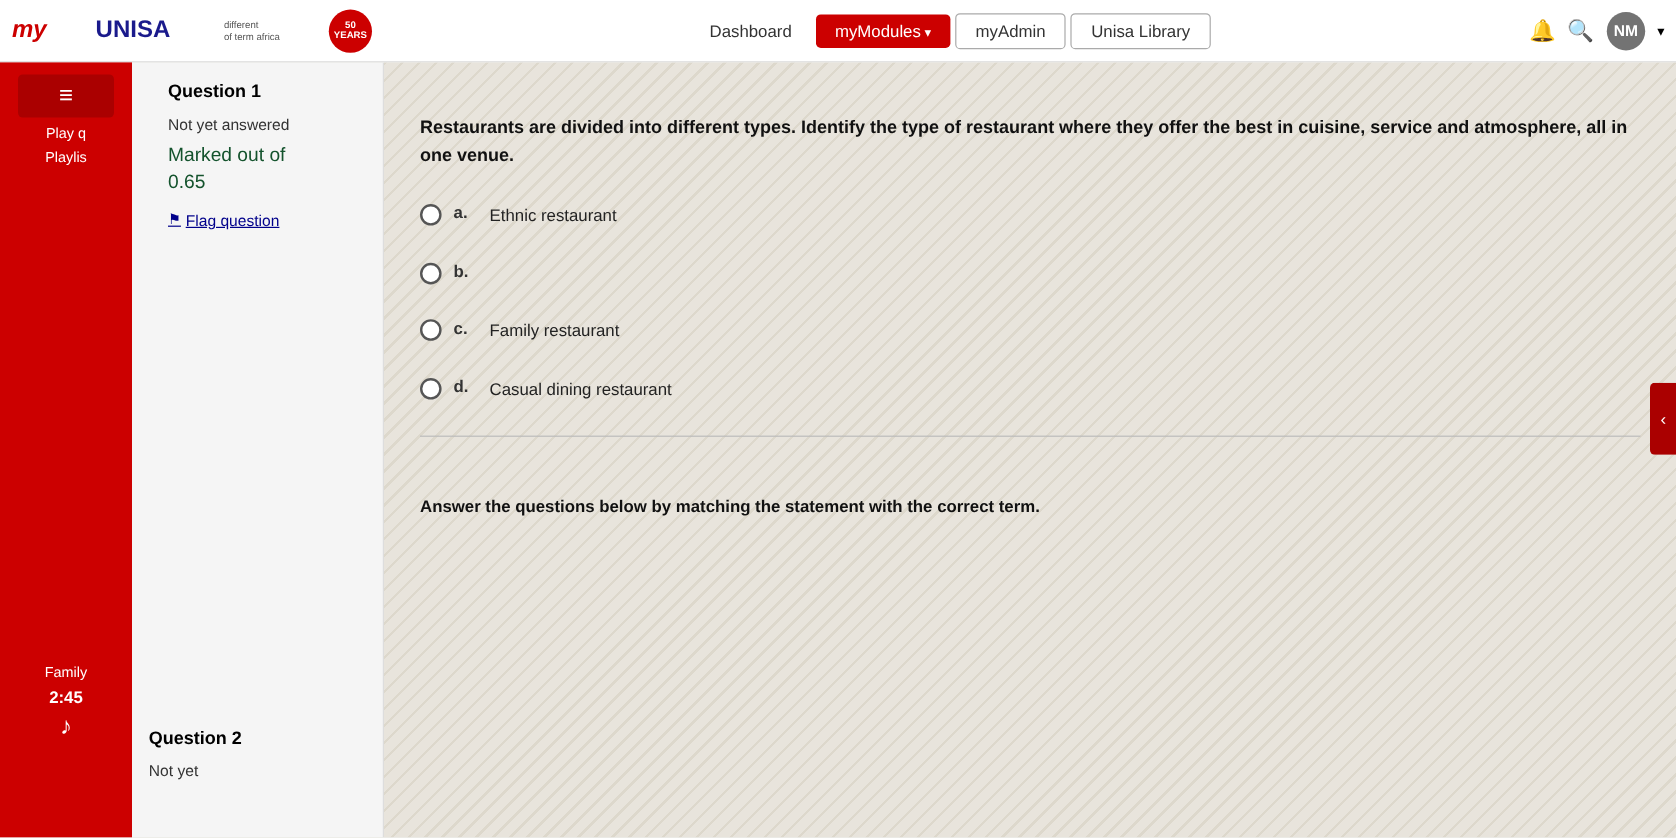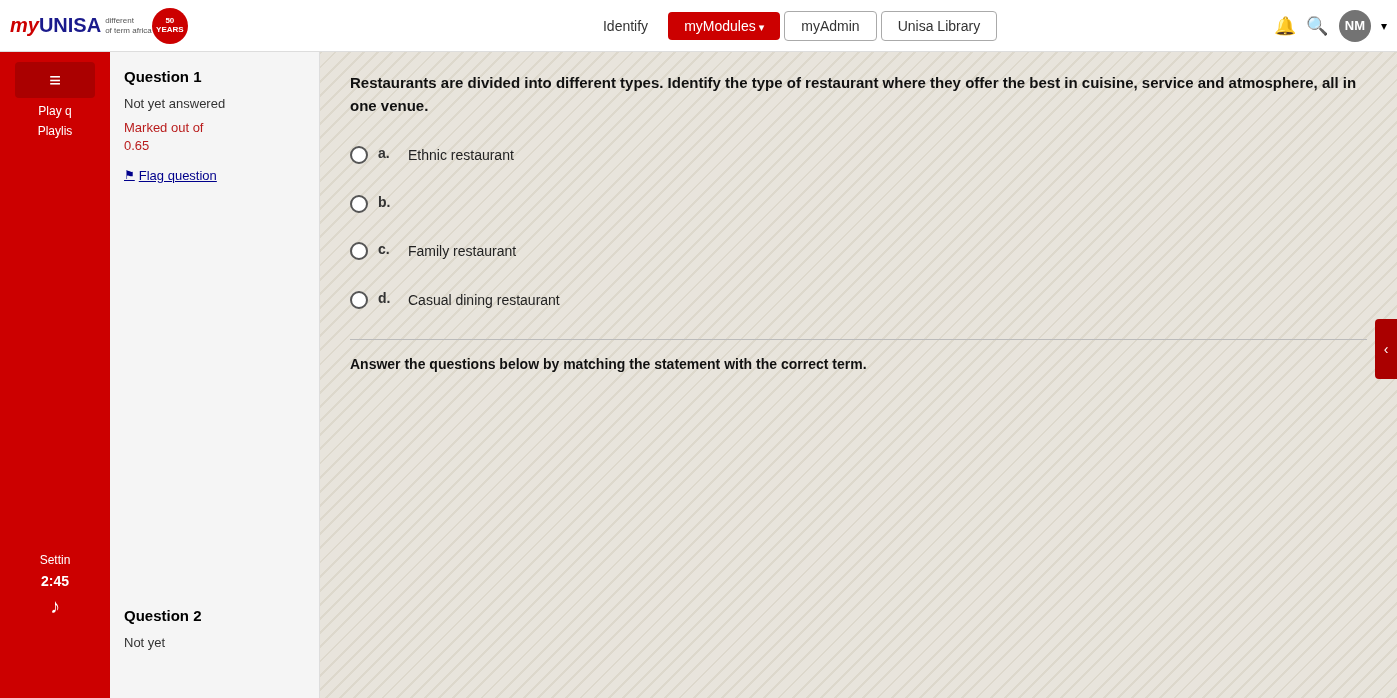--- a/index.html
+++ b/index.html
@@ -11,22 +11,23 @@
       align-items: center;
       background: #fff;
       height: 52px;
       padding: 0 10px;
       border-bottom: 1px solid #ddd;
       gap: 6px;
     }
     .topbar-logo-area {
       display: flex;
       align-items: center;
-      gap: 0;
+      gap: 12px;
       min-width: 300px;
+      justify-content: space-between;
     }
     .logo-university-text {
       font-size: 8px;
       color: #555;
       line-height: 1.2;
     }
     .logo-50years {
       background: #c00;
       color: #fff;
       border-radius: 50%;
@@ -158,39 +159,39 @@
       overflow-y: auto;
       position: relative;
     }
 
     
     .question-panel {
       width: 210px;
       min-width: 210px;
       background: #f5f5f5;
       border-right: 1px solid #ddd;
-      padding: 16px 14px;
+      padding: 16px 30px;
     }
     .question-title {
       font-size: 15px;
       font-weight: bold;
       margin-bottom: 10px;
     }
     .question-title span {
       font-weight: 900;
     }
     .question-meta {
       font-size: 13px;
       color: #333;
       margin-bottom: 6px;
       line-height: 1.4;
     }
     .question-mark {
-      font-size: 13px;
-      color: #b91c1c;
+      font-size: 16px;
+      color: #14532d;
       margin-bottom: 12px;
       line-height: 1.4;
     }
     .flag-link {
       font-size: 13px;
       color: #00008B;
       text-decoration: underline;
       cursor: pointer;
       display: flex;
       align-items: center;
@@ -198,20 +199,21 @@
     }
     .flag-icon {
       font-size: 12px;
     }
     .question-text {
       font-size: 15px;
       font-weight: bold;
       color: #111;
       margin-bottom: 28px;
       line-height: 1.5;
+      margin-top: 24px;
     }
     .answer-option {
       display: flex;
       align-items: flex-start;
       margin-bottom: 28px;
       gap: 10px;
       cursor: pointer;
     }
     .radio-circle {
       width: 18px;
@@ -279,21 +281,21 @@
     <div style="margin-left:4px;">
       <div class="logo-university-text">different</div>
       <div class="logo-university-text">of term africa</div>
     </div>
     <div class="logo-50years">
       <span style="font-size:8px;">50 YEARS</span>
     </div>
   </div>
 
   <div class="nav-links">
-    <button class="nav-btn">Identify</button>
+    <button class="nav-btn">Dashboard</button>
     <button class="nav-btn active dropdown">myModules</button>
     <button class="nav-btn outline">myAdmin</button>
     <button class="nav-btn outline">Unisa Library</button>
   </div>
 
   <div class="nav-right">
     <span class="nav-icon">🔔</span>
     <span class="nav-icon">🔍</span>
     <button class="avatar-btn">NM</button>
     <span style="font-size:12px;cursor:pointer;">▾</span>
@@ -303,21 +305,21 @@
 <div class="main-layout">
 
   <div class="sidebar">
     <button class="sidebar-menu-btn">
       <span>≡</span>
     </button>
     <div class="sidebar-label">Play q</div>
     <div class="sidebar-label">Playlis</div>
 
     <div class="sidebar-bottom">
-      <div class="sidebar-label">Settin</div>
+      <div class="sidebar-label">Family</div>
       <div class="sidebar-time">2:45</div>
       <div class="sidebar-music-icon">♪</div>
     </div>
   </div>
 
   <div class="content-area">
 
     <div class="question-panel">
       <div class="question-title">
         <span>Question</span> <span>1</span>
@@ -360,20 +362,20 @@
         <span class="option-label">c.</span>
         <span class="option-text">Family restaurant</span>
       </div>
 
       <div class="answer-option">
         <div class="radio-circle"></div>
         <span class="option-label">d.</span>
         <span class="option-text">Casual dining restaurant</span>
       </div>
 
-      <div style="border-top:1px solid #bbb; margin-top:10px; padding-top:14px;">
+      <div style="border-top:1px solid #bbb; margin-top:10px; padding-top:24px;">
         <div class="question-text" style="font-size:14px;">Answer the questions below by matching the statement with the correct term.</div>
       </div>
 
       <button class="right-collapse-btn" style="position:fixed; right:0; top:50%; transform:translateY(-50%);">‹</button>
     </div>
   </div>
 </div>
 
 </body></html>

